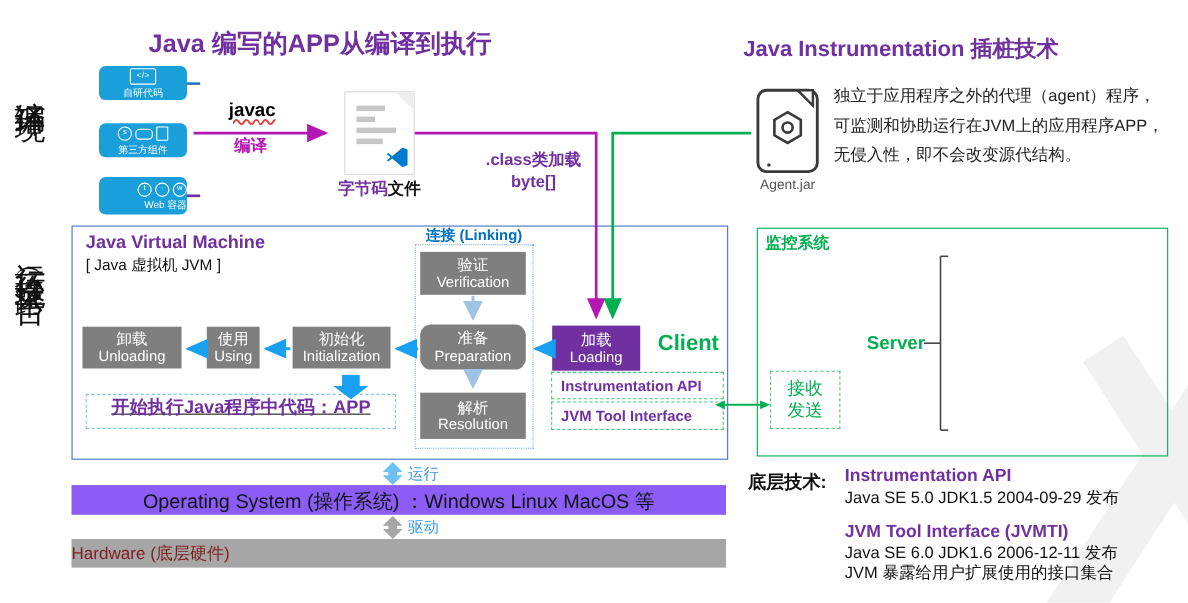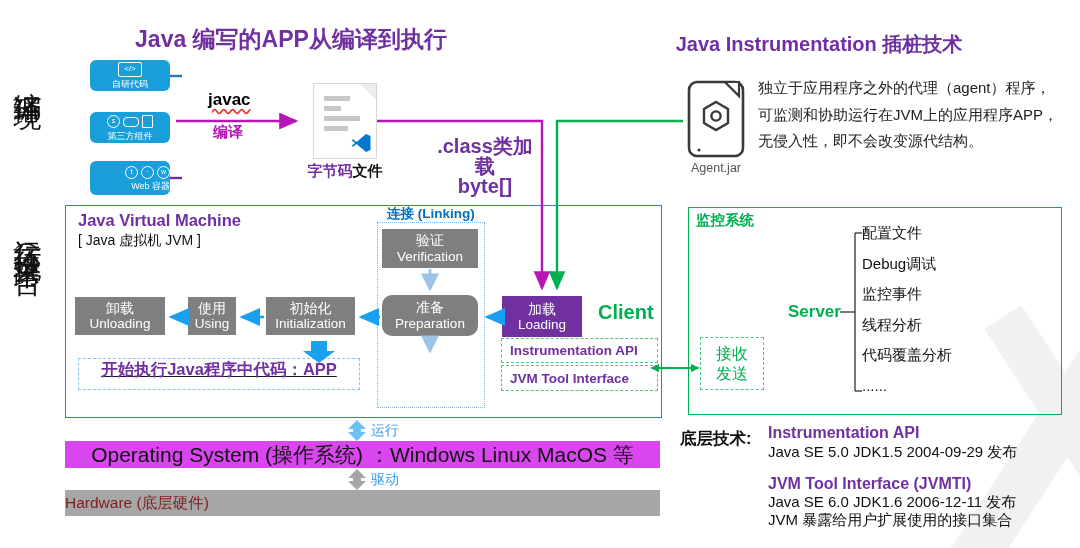--- a/index.html
+++ b/index.html
@@ -33,22 +33,22 @@
   .jvm-box{border:1.6px solid #4472C4;z-index:1;background:transparent;}
   .mon-box{border:1.6px solid #00B050;z-index:1;}
   .linking{border:1.6px dotted #7FB2E5;z-index:1;}
   .gray-box{background:#7F7F7F;color:#fff;text-align:center;display:flex;flex-direction:column;
             justify-content:center;z-index:2;line-height:1.12;}
   .gray-box .zh{font-size:14px;} .gray-box .en{font-size:13.5px;}
   .purple-box{background:#7030A0;color:#fff;text-align:center;display:flex;flex-direction:column;
               justify-content:center;z-index:2;line-height:1.15;}
   .dash-blue{border:1.6px dashed #85C6EE;z-index:2;display:flex;align-items:flex-start;justify-content:center;text-decoration:underline;}
   .dash-green{border:1.5px dashed #54C37E;z-index:2;display:flex;align-items:center;}
-  .bar-os{background:#d946ef;z-index:2;display:flex;align-items:flex-start;justify-content:center;
-          font-size:21px;color:#111;}
+  .bar-os{background:#8b5cf6;z-index:2;display:flex;align-items:flex-end;justify-content:center;
+          font-size:18px;color:#111;}
   .bar-hw{background:#A6A6A6;z-index:2;display:flex;align-items:center;
           font-size:15.5px;color:#7f1d1d;}
   .green-t{color:#00B050;font-weight:bold;}
   .purple-t{color:#7030A0;font-weight:bold;}
   .mag-t{color:#B517B5;font-weight:bold;}
   
   .agent-desc{font-size:15px;line-height:26.5px;color:#222;z-index:3;}
   
   .mon-list{list-style:none;margin:0;padding:0;font-size:15px;color:#111;z-index:3;position:absolute;}
   .mon-list li{height:30.6px;line-height:30.6px;}
@@ -100,21 +100,21 @@
     <span class="bar" style="top:32px;width:36px;"></span>
     <span class="bar" style="top:42px;width:24px;"></span>
     <svg class="vsc" width="24" height="24" viewBox="0 0 24 24">
       <path d="M17 3 L7.5 11 L4 8.2 L2.5 9 L6 12 L2.5 15 L4 15.8 L7.5 13 L17 21 L21.5 19 L21.5 5 Z" fill="#007ACC"></path>
     </svg>
   </div>
   <div class="abs" style="left:306px;top:162px;width:78px;text-align:center;font-size:15px;font-weight:bold;z-index:3;">
     <span class="purple-t">字节码</span><span style="color:#111;">文件</span>
   </div>
 
-  <div class="abs purple-t" style="left:432px;top:136px;width:106px;text-align:center;font-size:20px;line-height:20px;z-index:3;">
+  <div class="abs purple-t" style="left:432px;top:136px;width:106px;text-align:center;font-size:15px;line-height:20px;z-index:3;">
     <div>.class类加载</div>
     <div>byte[]</div>
   </div>
 
 
   <svg class="abs" style="left:685px;top:78px;z-index:3;" width="62" height="82" viewBox="0 0 62 82">
     <rect x="4" y="4" width="54" height="74" rx="8" fill="#fff" stroke="#3a3a3a" stroke-width="2.6"></rect>
     <path d="M40 4 L54 4 L54 18 Z" fill="#fff" stroke="#3a3a3a" stroke-width="2.2"></path>
     <g>
       <path d="M31 24 L43 31 L43 45 L31 52 L19 45 L19 31 Z" fill="none" stroke="#3a3a3a" stroke-width="2.4"></path>
@@ -149,20 +149,24 @@
     <span class="en">Initialization</span>
   </div>
   <div class="abs gray-box" style="left:382px;top:229px;width:96px;height:39px;">
     <span class="zh">验证</span>
     <span class="en">Verification</span>
   </div>
   <div class="abs gray-box" style="left:382px;top:295px;width:96px;height:41px;border-radius:10px;">
     <span class="zh">准备</span>
     <span class="en">Preparation</span>
   </div>
+  <div class="abs gray-box" style="left:382px;top:357px;width:96px;height:42px;">
+    <span class="zh">解析</span>
+    <span class="en">Resolution</span>
+  </div>
 
   <div class="abs purple-box" style="left:502px;top:296px;width:80px;height:41px;">
     <span style="font-size:14px;">加载</span>
     <span style="font-size:13.5px;">Loading</span>
   </div>
   <div class="abs green-t" style="left:598px;top:301px;font-size:20px;z-index:3;">Client</div>
   <div class="abs dash-green" style="left:501px;top:338px;width:155px;height:23px;">
     <span class="purple-t" style="font-size:13.5px;padding-left:8px;">Instrumentation API</span>
   </div>
   <div class="abs dash-green" style="left:501px;top:365px;width:155px;height:24px;">
@@ -175,28 +179,20 @@
 
   <div class="abs mon-box" style="left:688px;top:207px;width:372px;height:206px;"></div>
   <div class="abs green-t" style="left:696px;top:211px;font-size:14.5px;z-index:3;">监控系统</div>
   <div class="abs green-t" style="left:788px;top:302px;font-size:17px;z-index:3;">Server</div>
   <div class="abs dash-green" style="left:700px;top:337px;width:62px;height:51px;justify-content:center;">
     <span style="color:#00B050;font-size:16px;line-height:20px;text-align:center;">
       <span style="display:block;">接收</span>
       <span style="display:block;">发送</span>
     </span>
   </div>
-  <ul class="mon-list" style="left:862px;top:218px;">
-    <li>配置文件</li>
-    <li>Debug调试</li>
-    <li>监控事件</li>
-    <li>线程分析</li>
-    <li>代码覆盖分析</li>
-    <li>......</li>
-  </ul>
 
   <div class="abs bar-os" style="left:65px;top:441px;width:595px;height:27px;">
     <span>Operating System (操作系统) ：Windows  Linux   MacOS 等</span>
   </div>
   <div class="abs bar-hw" style="left:65px;top:490px;width:595px;height:26px;">
     <span>Hardware (底层硬件)</span>
   </div>
   <div class="abs" style="left:371px;top:422px;font-size:14px;color:#3C9BE8;z-index:3;">运行</div>
   <div class="abs" style="left:371px;top:471px;font-size:14px;color:#3C9BE8;z-index:3;">驱动</div>
 

